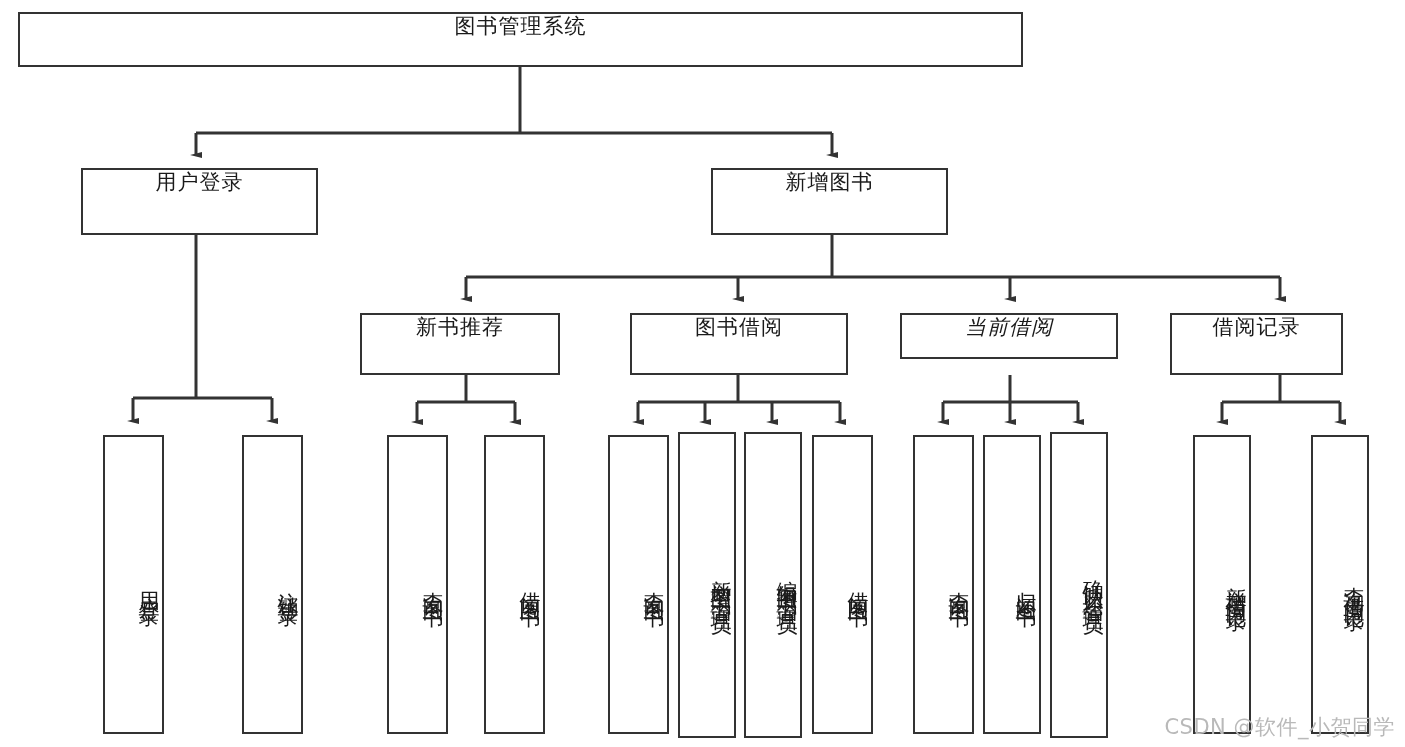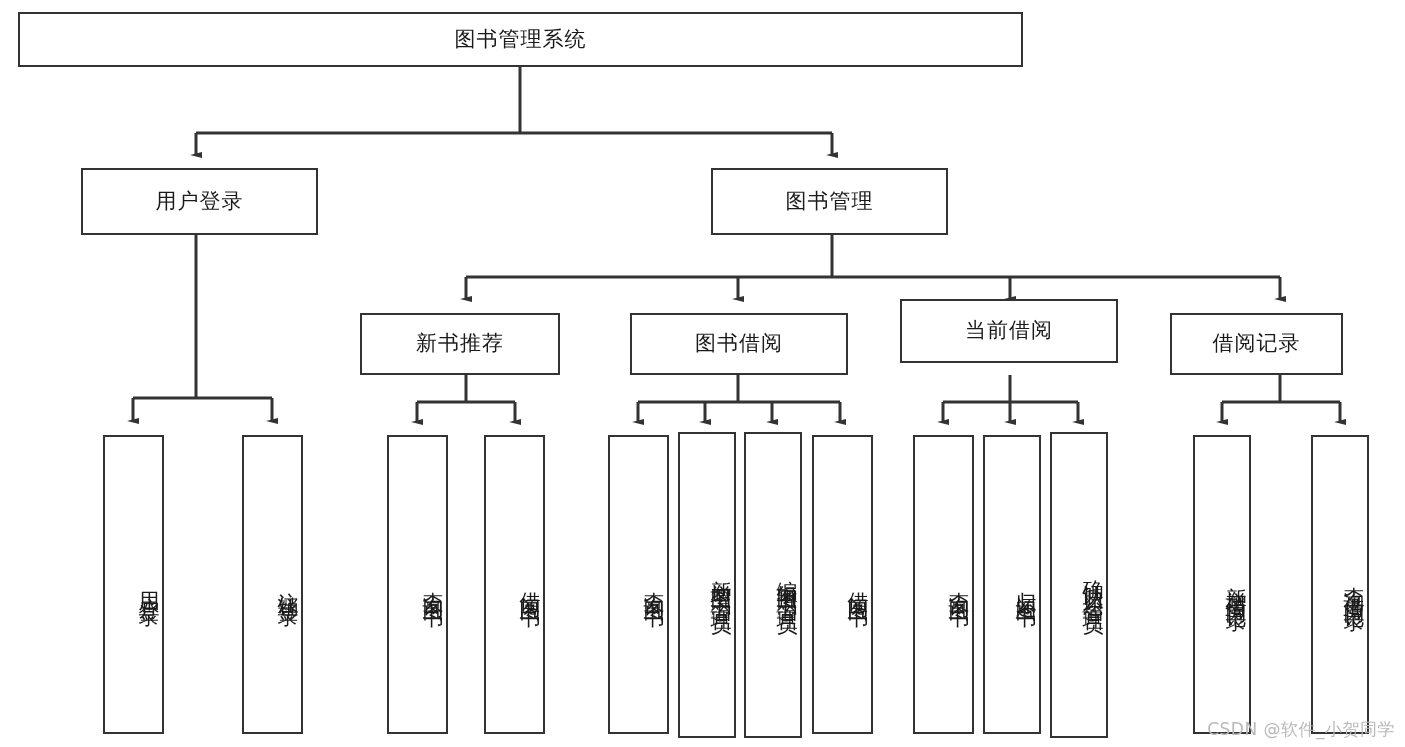--- a/index.html
+++ b/index.html
@@ -13,21 +13,21 @@
   }
   #canvas{position:absolute;left:0;top:0;width:1405px;height:747px;}
   svg.edges{position:absolute;left:0;top:0;width:1405px;height:747px;}
 
   .node{
     position:absolute;
     box-sizing:border-box;
     background:#ffffff;
     border:2px solid #333333;
     display:flex;
-    align-items:center;
+    align-items:flex-start;
     justify-content:center;
     color:#1a1a1a;
   }
   .node.horiz{
     font-size:21px;
     letter-spacing:1px;
     line-height:1.2;
   }
   .node.vert{
     writing-mode:vertical-rl;
@@ -44,21 +44,21 @@
     writing-mode:vertical-rl;
     text-orientation:upright;
     display:block;
     white-space:nowrap;
   }
 
   #watermark{
     position:absolute;
     right:10px;
     bottom:6px;
-    font-size:17px;
+    font-size:21px;
     color:#b9b9b9;
     letter-spacing:0.5px;
     white-space:nowrap;
     user-select:none;
   }
 </style>
 </head>
 <body>
 
 <div id="canvas">
@@ -114,30 +114,30 @@
   </svg>
 
   <div class="node horiz" style="left:18px;top:12px;width:1005px;height:55px;">
     <span>图书管理系统</span>
   </div>
 
   <div class="node horiz" style="left:81px;top:168px;width:237px;height:67px;">
     <span>用户登录</span>
   </div>
   <div class="node horiz" style="left:711px;top:168px;width:237px;height:67px;">
-    <span>图书管理</span>
+    <span>新增图书</span>
   </div>
 
   <div class="node horiz" style="left:360px;top:313px;width:200px;height:62px;">
     <span>新书推荐</span>
   </div>
   <div class="node horiz" style="left:630px;top:313px;width:218px;height:62px;">
     <span>图书借阅</span>
   </div>
-  <div class="node horiz" style="left:900px;top:299px;width:218px;height:64px;">
+  <div class="node horiz" style="left:900px;top:313px;width:218px;height:46px;font-style:italic;">
     <span>当前借阅</span>
   </div>
   <div class="node horiz" style="left:1170px;top:313px;width:173px;height:62px;">
     <span>借阅记录</span>
   </div>
 
   <div class="node vert" style="left:103px;top:435px;width:61px;height:299px;">
     <span class="vtext">用户登录</span>
   </div>
   <div class="node vert" style="left:242px;top:435px;width:61px;height:299px;">

